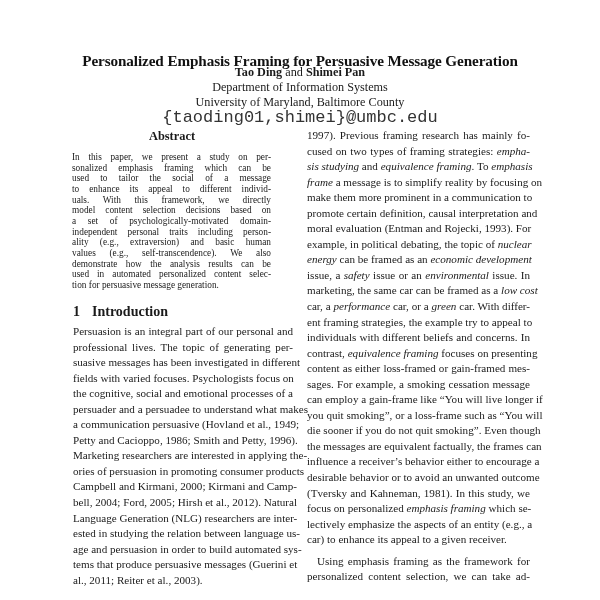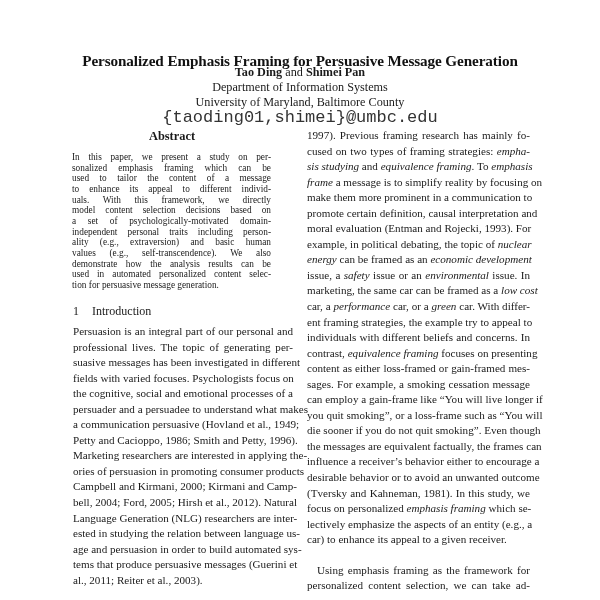--- a/index.html
+++ b/index.html
@@ -9,26 +9,26 @@
   .title { left: 0; width: 600px; top: 52px; text-align: center; font-weight: bold;
            font-size: 15.2px; letter-spacing: -0.1px; color: #111; }
   .authors { left: 0; width: 600px; top: 65px; text-align: center; font-size: 12.2px; line-height: 15px; }
   .authors b { font-weight: bold; text-align: right; }
   .authors .line { display: block; }
   .email { font-family: "Liberation Mono", "DejaVu Sans Mono", monospace; font-size: 17px; color: #333; }
   .abstract-head { left: 72px; width: 200px; top: 129px; text-align: center; font-weight: bold; font-size: 12.4px; }
   .abstract { left: 72px; width: 199px; top: 152px; font-size: 9.3px; line-height: 10.65px; text-align: justify; }
   .abstract .ln, .col .ln { display: block; white-space: nowrap; text-align: justify; text-align-last: justify; }
   .abstract .ln.last, .col .ln.last { text-align-last: left; }
-  .sec-head { left: 73px; top: 304px; font-weight: normal; font-size: 12px; }
+  .sec-head { left: 73px; top: 304px; font-weight: bold; font-size: 14px; }
   .sec-head .num { display: inline-block; width: 19px; }
   .col { font-size: 11.1px; line-height: 15.55px; }
   .col-left { left: 73px; width: 220px; top: 324px; }
   .col-right { left: 307px; width: 223px; top: 128px; }
-  .indent { padding-left: 10px; margin-top: 9px; }
+  .indent { padding-left: 10px; }
   .gap { height: 6px; display: block; }
   i { font-style: italic; margin-top: 10px; }
 </style>
 </head>
 <body>
 
 <div class="abs title">Personalized Emphasis Framing for Persuasive Message Generation</div>
 
 <div class="abs authors">
   <span class="line">
@@ -38,21 +38,21 @@
   </span>
   <span class="line">Department of Information Systems</span>
   <span class="line">University of Maryland, Baltimore County</span>
   <span class="line email">{taoding01,shimei}@umbc.edu</span>
 </div>
 
 <div class="abs abstract-head">Abstract</div>
 <div class="abs abstract" id="abstract-body">
     <span class="ln">In this paper, we present a study on per-</span>
     <span class="ln">sonalized emphasis framing which can be</span>
-    <span class="ln">used to tailor the content of a message</span>
+    <span class="ln">used to tailor the social of a message</span>
     <span class="ln">to enhance its appeal to different individ-</span>
     <span class="ln">uals.   With this framework, we directly</span>
     <span class="ln">model content selection decisions based on</span>
     <span class="ln">a set of psychologically-motivated domain-</span>
     <span class="ln">independent personal traits including person-</span>
     <span class="ln">ality (e.g., extraversion) and basic human</span>
     <span class="ln">values (e.g., self-transcendence).   We also</span>
     <span class="ln">demonstrate how the analysis results can be</span>
     <span class="ln">used in automated personalized content selec-</span>
     <span class="ln last">tion for persuasive message generation.</span>

